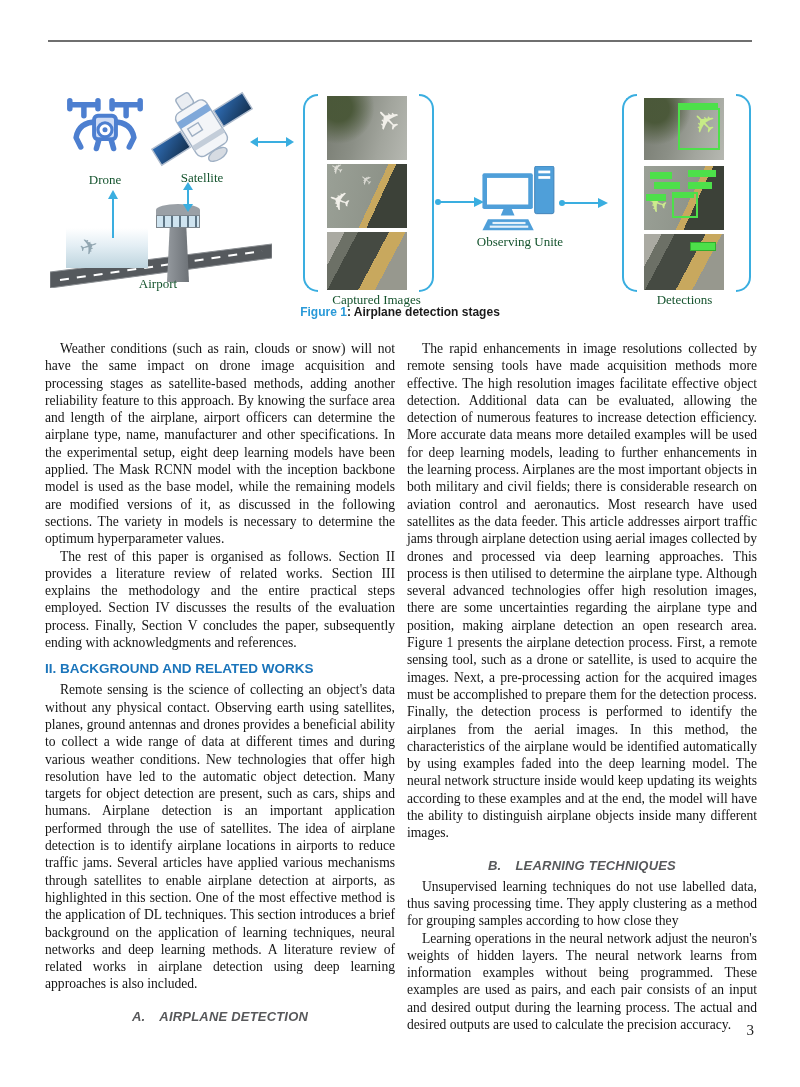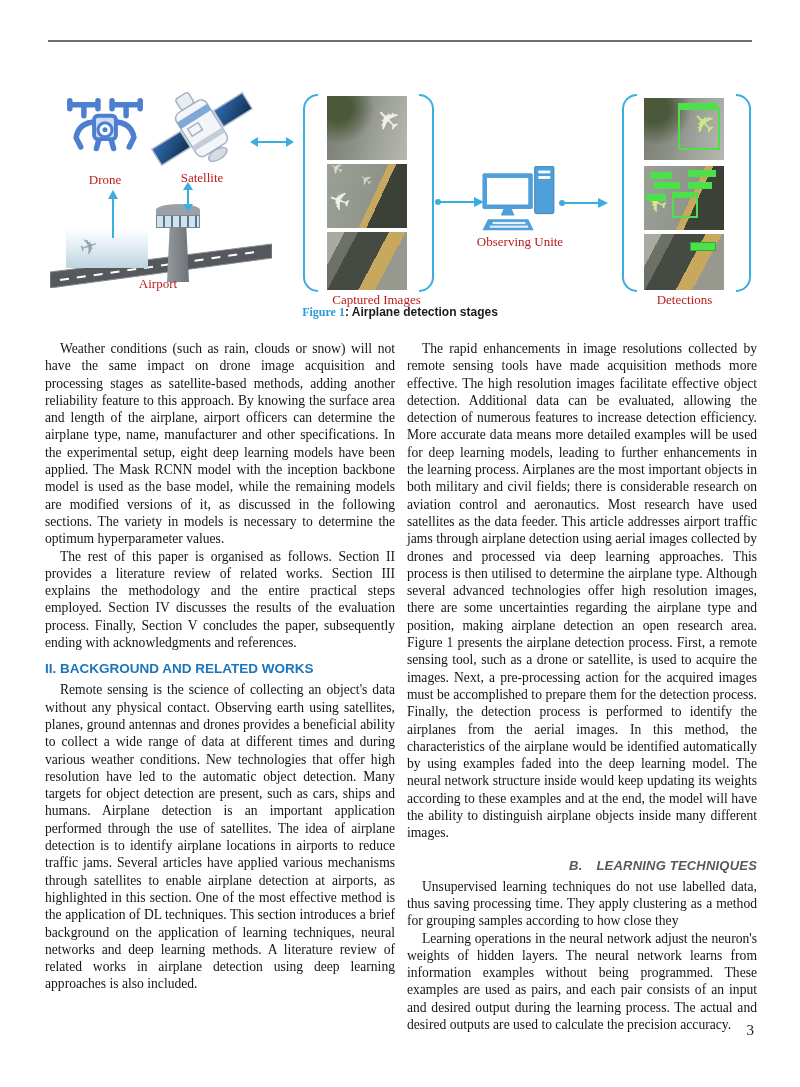--- a/index.html
+++ b/index.html
@@ -5,21 +5,21 @@
   * { margin:0; padding:0; box-sizing:border-box; }
   html,body { background:#e8e8e8; }
   .page {
     position:relative; width:800px; height:1087px; background:#ffffff;
     margin:0 auto; overflow:hidden;
     font-family:"Liberation Serif", serif; color:#1a1a1a;
   }
   .header-rule { position:absolute; left:48px; top:40px; width:704px; height:2px; background:#6f6f6f; }
 
   
-  .fig-label { position:absolute; font:13px/15px "Liberation Serif", serif; color:#b91c1c; text-align:center; }
+  .fig-label { position:absolute; font:13px/15px "Liberation Serif", serif; color:#14532d; text-align:center; }
   .icon-abs { position:absolute; }
 
   .bracket { position:absolute; width:15px; border:2px solid #3aaee0; }
   .bracket.bl { border-right:none; border-radius:16px 0 0 16px; }
   .bracket.br { border-left:none;  border-radius:0 16px 16px 0; }
 
   .aerial { position:absolute; width:80px; overflow:hidden; }
   .plane { position:absolute; color:#f2f0ea; line-height:1; }
 
   .ci1-bg { background:
@@ -29,32 +29,32 @@
       linear-gradient(115deg, rgba(0,0,0,0) 0 56%, #c8a85e 56% 63%, #3c4138 63% 100%),
       linear-gradient(100deg,#9aa096 0%,#878c82 100%); }
   .ci3-bg { background:
       linear-gradient(118deg,#aaaaa2 0 16%,#6c7066 16% 28%,#454a42 28% 56%,#c8a85e 56% 71%,#97988e 71% 100%); }
 
   .det-box { position:absolute; border:2px solid #4de04a; }
   .det-tag { position:absolute; background:#4de04a; }
 
   .caption { position:absolute; left:240px; top:305px; width:320px; text-align:center;
     font:bold 12px/14px "Liberation Sans", sans-serif; color:#1a1a1a; }
-  .caption .figno { color:#2a9ad8;font-family:Liberation Serif, serif; }
+  .caption .figno { color:#2a9ad8; }
 
   
   .col { position:absolute; top:340px; width:350px; text-align:justify;
     font:13.6px/17.3px "Liberation Serif", serif; color:#141414; }
   .col-left  { left:45px;  }
   .col-right { left:407px; }
   .col p { text-indent:15px; margin:0; }
   .sec-head { font:bold 13.5px/16px "Liberation Sans", sans-serif; color:#1b75bb;
     margin:10px 0 4px 0; text-align:left; }
   .sub-head { font:italic bold 13px/16px "Liberation Sans", sans-serif; color:#58595b;
-    margin:16px 0 4px 0; text-align:right; letter-spacing:.2px; }
+    margin:16px 0 4px 0; text-align:center; letter-spacing:.2px; }
   .sub-head .sub-letter { margin-right:14px; }
 
   .page-number { position:absolute; right:46px; top:1022px;
     font:15px "Liberation Serif", serif; color:#222; }
 </style>
 </head>
 <body>
 
 <div class="page">
 
@@ -194,20 +194,23 @@
 
   <div class="caption">
     <span class="figno">Figure 1</span><span>: Airplane detection stages</span>
   </div>
 
   <div class="col col-left">
     <p>Weather conditions (such as rain, clouds or snow) will not have the same impact on drone image acquisition and processing stages as satellite-based methods, adding another reliability feature to this approach. By knowing the surface area and length of the airplane, airport officers can determine the airplane type, name, manufacturer and other specifications. In the experimental setup, eight deep learning models have been applied. The Mask RCNN model with the inception backbone model is used as the base model, while the remaining models are modified versions of it, as discussed in the following sections. The variety in models is necessary to determine the optimum hyperparameter values.</p>
     <p>The rest of this paper is organised as follows. Section II provides a literature review of related works. Section III explains the methodology and the entire practical steps employed. Section IV discusses the results of the evaluation process. Finally, Section V concludes the paper, subsequently ending with acknowledgments and references.</p>
     <h2 class="sec-head">II.  BACKGROUND AND RELATED WORKS</h2>
     <p>Remote sensing is the science of collecting an object's data without any physical contact. Observing earth using satellites, planes, ground antennas and drones provides a beneficial ability to collect a wide range of data at different times and during various weather conditions. New technologies that offer high resolution have led to the automatic object detection. Many targets for object detection are present, such as cars, ships and humans. Airplane detection is an important application performed through the use of satellites. The idea of airplane detection is to identify airplane locations in airports to reduce traffic jams. Several articles have applied various mechanisms through satellites to enable airplane detection at airports, as highlighted in this section. One of the most effective method is the application of DL techniques. This section introduces a brief background on the application of learning techniques, neural networks and deep learning methods. A literature review of related works in airplane detection using deep learning approaches is also included.</p>
+    <h3 class="sub-head">
+      <span class="sub-letter">A.</span><span>AIRPLANE DETECTION</span>
+    </h3>
   </div>
 
   <div class="col col-right">
     <p>The rapid enhancements in image resolutions collected by remote sensing tools have made acquisition methods more effective. The high resolution images facilitate effective object detection. Additional data can be evaluated, allowing the detection of numerous features to increase detection efficiency. More accurate data means more detailed examples will be used for deep learning models, leading to further enhancements in the learning process. Airplanes are the most important objects in both military and civil fields; there is considerable research on aviation control and aeronautics. Most research have used satellites as the data feeder. This article addresses airport traffic jams through airplane detection using aerial images collected by drones and processed via deep learning approaches. This process is then utilised to determine the airplane type. Although several advanced technologies offer high resolution images, there are some uncertainties regarding the airplane type and position, making airplane detection an open research area. Figure 1 presents the airplane detection process. First, a remote sensing tool, such as a drone or satellite, is used to acquire the images. Next, a pre-processing action for the acquired images must be accomplished to prepare them for the detection process. Finally, the detection process is performed to identify the airplanes from the aerial images. In this method, the characteristics of the airplane would be identified automatically by using examples faded into the deep learning model. The neural network structure inside would keep updating its weights according to these examples and at the end, the model will have the ability to distinguish airplane objects inside many different images.</p>
     <h3 class="sub-head">
       <span class="sub-letter">B.</span><span>LEARNING TECHNIQUES</span>
     </h3>
     <p>Unsupervised learning techniques do not use labelled data, thus saving processing time. They apply clustering as a method for grouping samples according to how close they</p>
     <p>Learning operations in the neural network adjust the neuron's weights of hidden layers. The neural network learns from information examples without being programmed. These examples are used as pairs, and each pair consists of an input and desired output during the learning process. The actual and desired outputs are used to calculate the precision accuracy.</p>
   </div>

